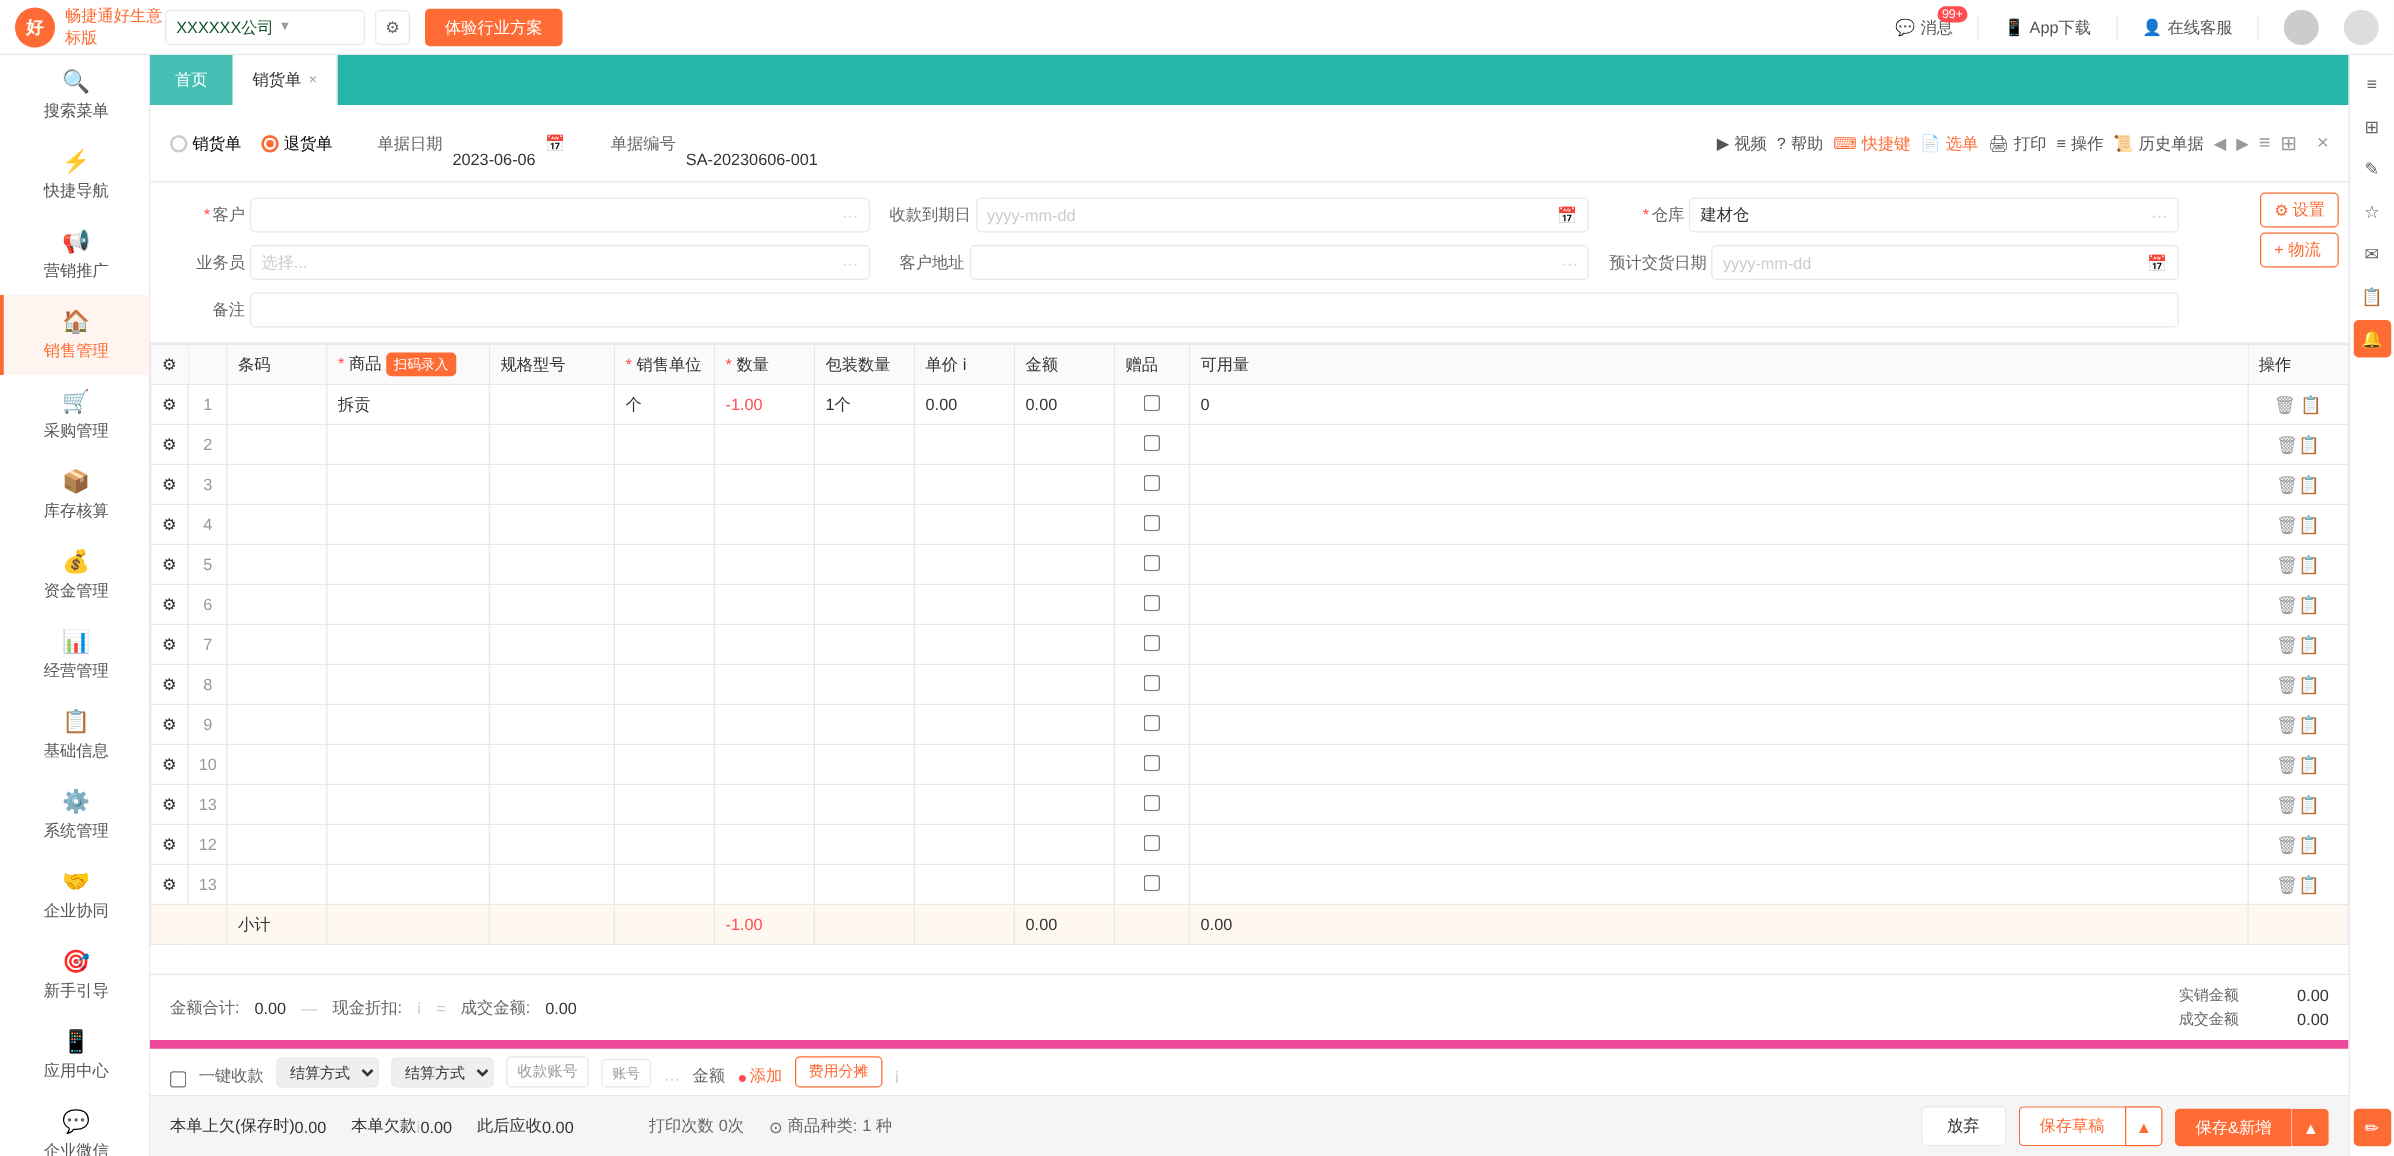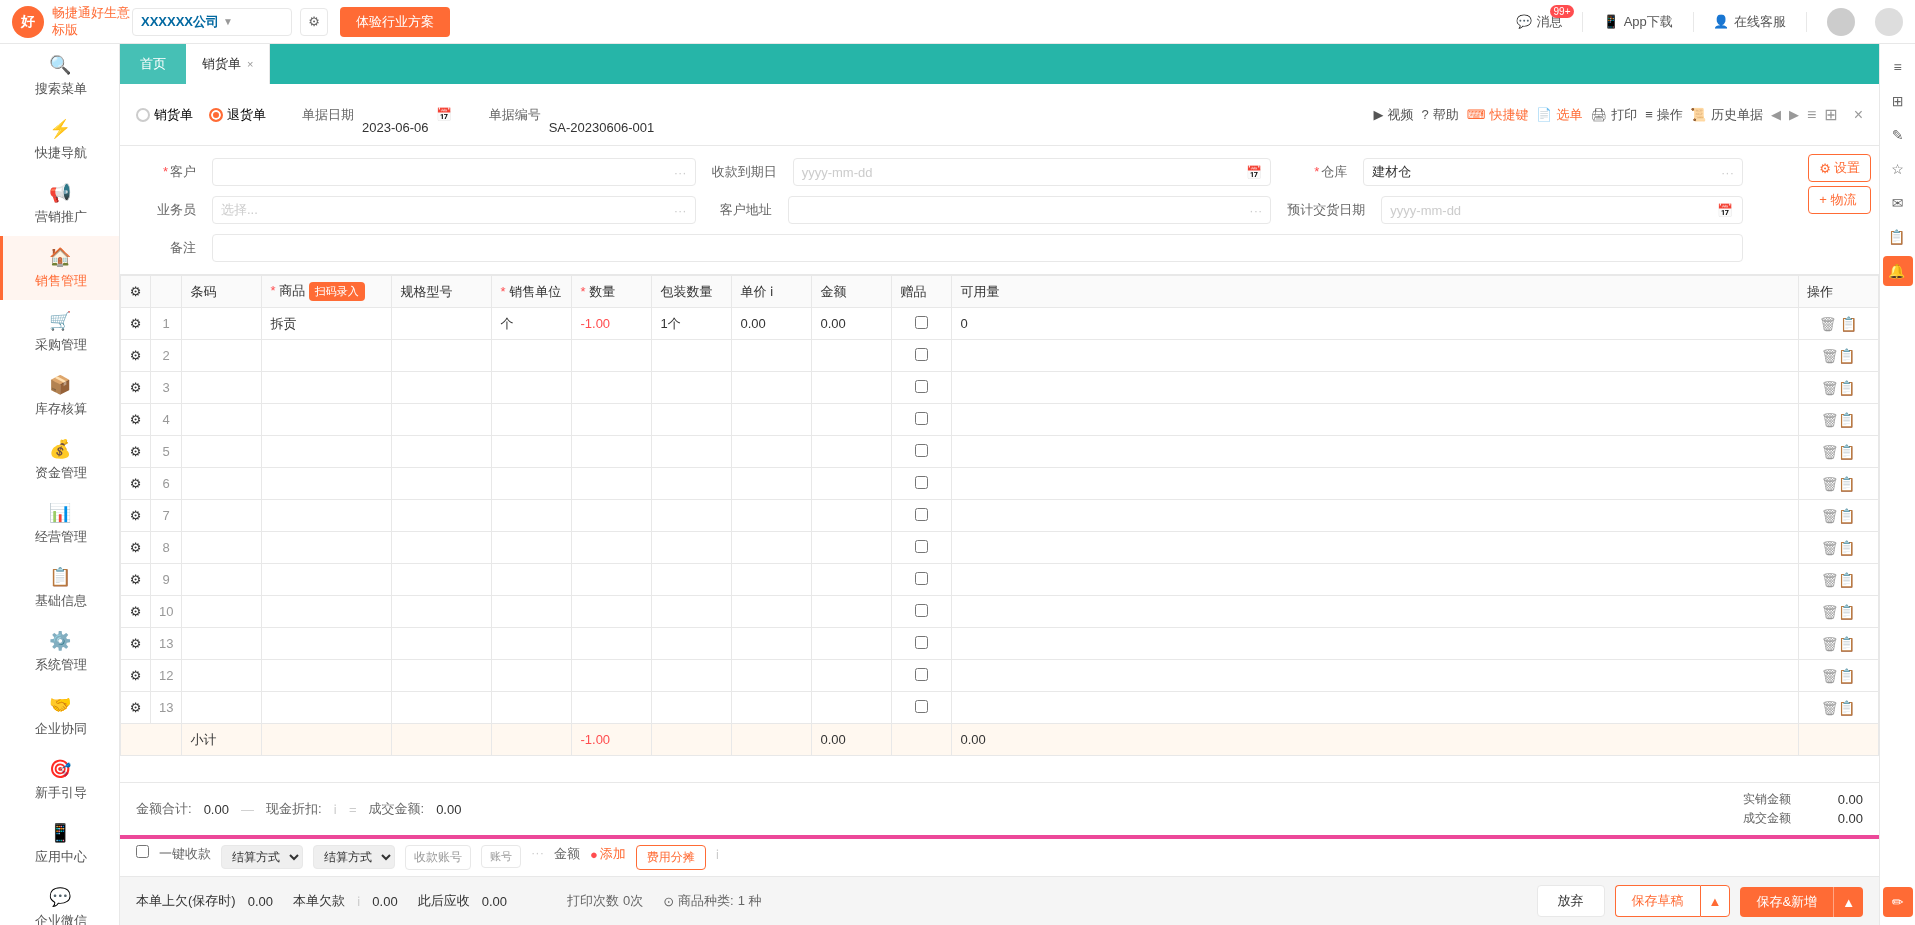--- a/index.html
+++ b/index.html
@@ -29,21 +29,21 @@
       display: flex; align-items: center; justify-content: center;
       color: #fff; font-size: 14px; font-weight: bold;
     }
     .logo-text { font-size: 11px; color: #ff6b35; line-height: 1.3; }
     .company-selector {
       display: flex; align-items: center; gap: 4px;
       border: 1px solid #e8e8e8; border-radius: 4px;
       padding: 4px 8px; cursor: pointer; background: #fff;
       min-width: 160px;
     }
-    .company-name { color: #0369a1; font-size: 13px; font-weight: bold; }
+    .company-name { color: #14532d; font-size: 13px; }
     .chevron-down { color: #999; font-size: 10px; }
     .gear-btn {
       margin-left: 8px;
       width: 28px; height: 28px;
       border: 1px solid #e8e8e8; border-radius: 4px;
       display: flex; align-items: center; justify-content: center;
       cursor: pointer; color: #666;
     }
     .trial-btn {
       margin-left: 12px;
@@ -195,22 +195,22 @@
       margin-left: auto;
       display: flex; flex-direction: column; gap: 2px; align-items: flex-end;
     }
     .summary-row { display: flex; gap: 12px; align-items: center; }
     .summary-label { color: #666; font-size: 12px; }
     .summary-value { color: #333; font-weight: 500; min-width: 60px; text-align: right; }
 
     
     .payment-row {
       padding: 6px 16px;
-      background: #fff; border-top: 4px solid #ec4899;
-      display: flex; align-items: flex-start; gap: 10px;
+      background: #fff; border-top: 7px solid #ec4899;
+      display: flex; align-items: flex-end; gap: 10px;
       flex-shrink: 0;
     }
     .payment-checkbox { cursor: pointer; }
     .payment-select {
       border: 1px solid #e8e8e8; border-radius: 4px; padding: 3px 6px;
       color: #333; font-size: 12px; min-width: 80px;
     }
     .add-btn {
       background: none; border: none; color: #ff6b35; cursor: pointer;
       font-size: 12px; display: flex; align-items: center; gap: 2px;
@@ -220,21 +220,21 @@
       border-radius: 4px; padding: 3px 10px; cursor: pointer; font-size: 12px;
     }
 
     
     .bottom-bar {
       padding: 8px 16px;
       background: #f5f5f5; border-top: 1px solid #e8e8e8;
       display: flex; align-items: center; gap: 20px;
       flex-shrink: 0;
     }
-    .bottom-info { display: flex; align-items: center; gap: 12px; color: #666; font-size: 12px; }
+    .bottom-info { display: flex; align-items: center; gap: 0; color: #666; font-size: 12px; }
     .bottom-info span { color: #333; }
     .bottom-actions { margin-left: auto; display: flex; align-items: flex-end; gap: 10px; }
     .abandon-btn {
       border: 1px solid #e8e8e8; background: #fff; color: #333;
       border-radius: 4px; padding: 6px 20px; cursor: pointer; font-size: 13px;
     }
     .save-draft-btn {
       border: 1px solid #ff6b35; background: #fff; color: #ff6b35;
       border-radius: 4px; padding: 6px 16px; cursor: pointer; font-size: 13px;
     }
@@ -263,21 +263,21 @@
     .fields-with-buttons {
       padding: 12px 16px 12px 16px;
       border-bottom: 1px solid #e8e8e8;
       flex-shrink: 0;
     }
     .fields-grid {
       display: grid;
       grid-template-columns: 1fr 1fr 1fr;
       gap: 10px 0;
     }
-    .field-col { display: flex; align-items: center; gap: 16px; padding-right: 16px; }
+    .field-col { display: flex; align-items: center; gap: 4px; padding-right: 16px; }
 
     .calendar-icon { color: #ccc; cursor: pointer; }
 
     .top-bar-sep { width: 1px; height: 20px; background: #e8e8e8; }
   </style>
 </head>
 <body>
 
 <div class="top-bar">
   <div class="logo-area">

